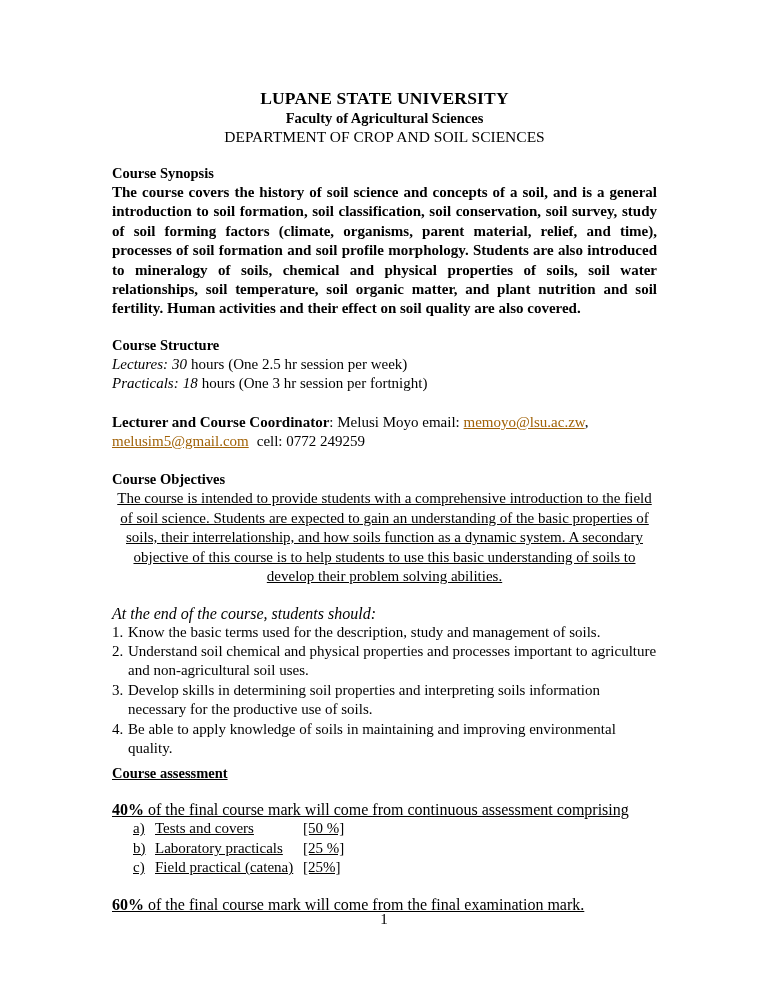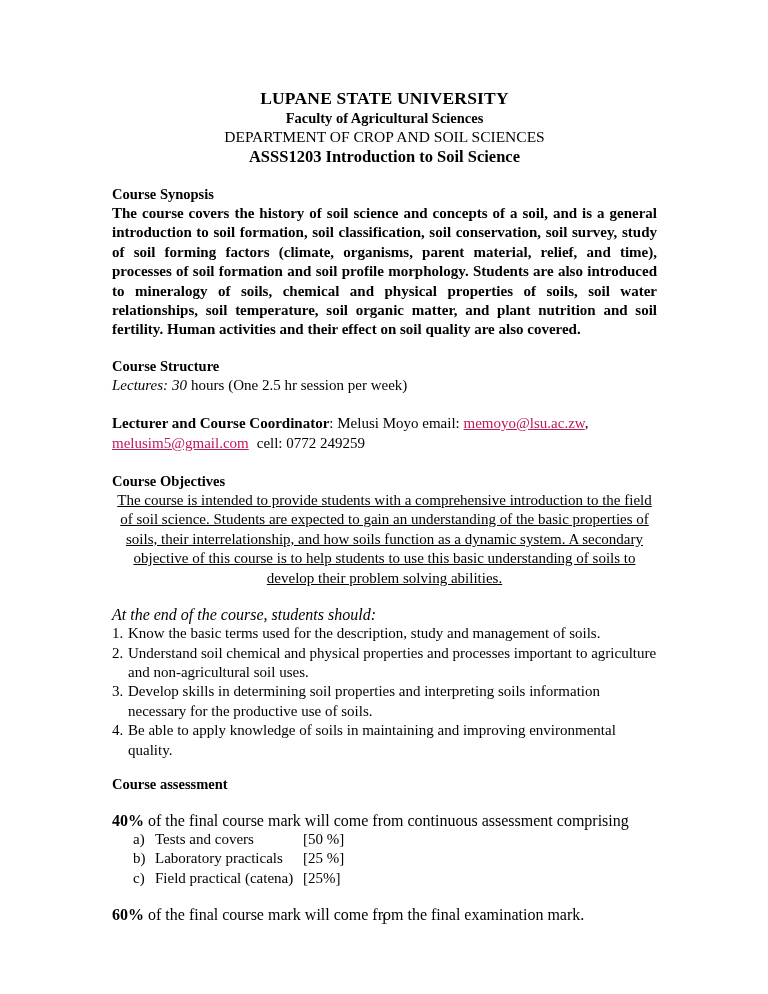--- a/index.html
+++ b/index.html
@@ -81,21 +81,21 @@
     text-decoration: underline;
   }
   .ital {
     font-style: italic;
   }
   .bold {
     font-weight: bold;
   }
   a.mail-link,
   .mail-link {
-    color: #be185d;
+    color: #a16207;
     text-decoration: underline;
   }
 
   
   .structure-line {
     font-size: 15px;
     line-height: 19.4px;
   }
 
   
@@ -168,33 +168,35 @@
 <body>
 
 <div class="page">
 
   <div class="content">
 
     <div class="doc-header">
       <div class="hdr-line-1">LUPANE STATE UNIVERSITY</div>
       <div class="hdr-line-2">Faculty of Agricultural Sciences</div>
       <div class="hdr-line-3">DEPARTMENT OF CROP AND SOIL SCIENCES</div>
-      <div class="hdr-line-4">ASSS1203 Introduction to Soil Science</div>
     </div>
 
     <div class="section" style="margin-top:18px;">
       <div class="section-heading">Course Synopsis</div>
       <p class="body-text justified">The course covers the history of soil science and concepts of a soil, and is a general introduction to soil formation, soil classification, soil conservation, soil survey, study of soil forming factors (climate, organisms, parent material, relief, and time), processes of soil formation and soil profile morphology. Students are also introduced to mineralogy of soils, chemical and physical properties of soils, soil water relationships, soil temperature, soil organic matter, and plant nutrition and soil fertility. Human activities and their effect on soil quality are also covered.</p>
     </div>
 
     <div class="section" style="margin-top:17px;">
       <div class="section-heading">Course Structure</div>
       <div class="structure-line">
         <span class="ital">Lectures:</span><span class="ital" style="margin-left:4px;">30</span><span style="margin-left:4px;">hours (One 2.5 hr session per week)</span>
       </div>
+      <div class="structure-line">
+        <span class="ital">Practicals:</span><span class="ital" style="margin-left:4px;">18</span><span style="margin-left:4px;">hours (One 3 hr session per fortnight)</span>
+      </div>
     </div>
 
     <div class="section lecturer-block" style="margin-top:19px;">
       <span class="bold">Lecturer and Course Coordinator</span><span>: Melusi Moyo email: </span><span class="mail-link">memoyo@lsu.ac.zw</span><span>,</span><br>
       <span class="mail-link">melusim5@gmail.com</span><span style="margin-left:8px;">cell: 0772 249259</span>
     </div>
 
     <div class="section" style="margin-top:19px;">
       <div class="section-heading">Course Objectives</div>
       <p class="body-text left">The course is intended to provide students with a comprehensive introduction to the field of soil science. Students are expected to gain an understanding of the basic properties of soils, their interrelationship, and how soils function as a dynamic system. A secondary objective of this course is to help students to use this basic understanding of soils to develop their problem solving abilities.</p>
@@ -216,21 +218,21 @@
           <span class="num">3.</span>
           <span>Develop skills in determining soil properties and interpreting soils information necessary for the productive use of soils.</span>
         </li>
         <li>
           <span class="num">4.</span>
           <span>Be able to apply knowledge of soils in maintaining and improving environmental quality.</span>
         </li>
       </ol>
     </div>
 
-    <div class="section" style="margin-top:15px;">
+    <div class="section" style="margin-top:6px;text-decoration:underline;">
       <div class="section-heading">Course assessment</div>
 
       <div class="spacer-md"></div>
 
       <div class="body-text">
         <span class="bold">40%</span><span> of the final course mark will come from continuous assessment comprising</span>
       </div>
 
       <ul class="assess-list">
         <li>

